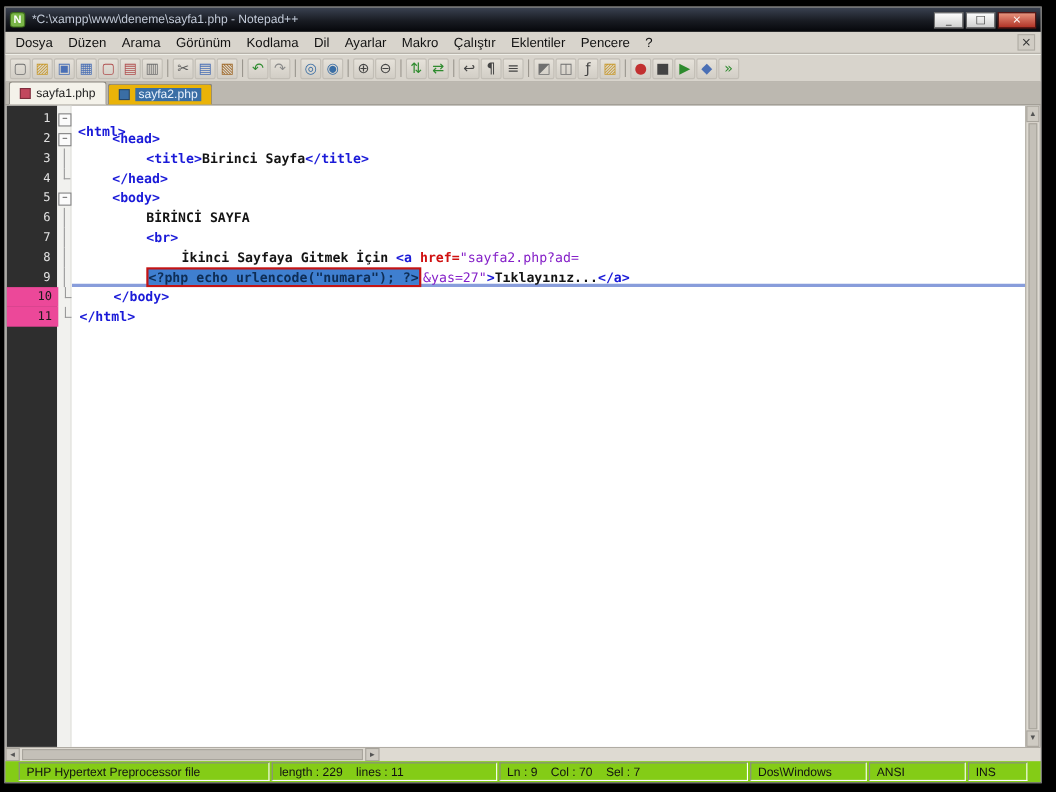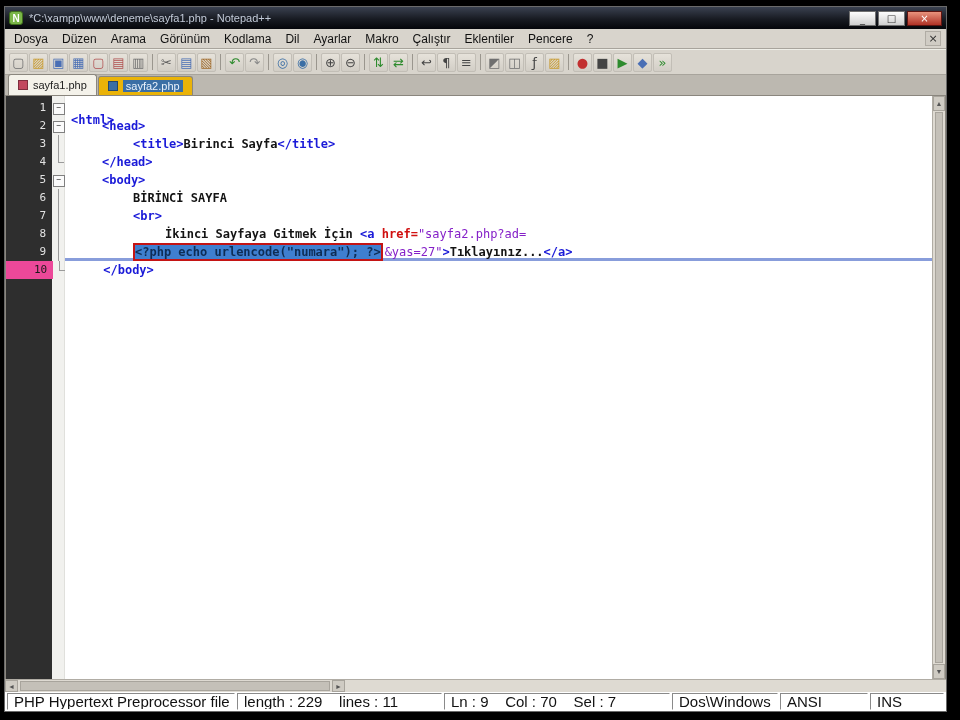--- a/index.html
+++ b/index.html
@@ -92,22 +92,22 @@
   .varrow { flex: 0 0 13px; text-align: center; font-size: 7px; line-height: 13px; color: #555;
             background: #cfcbc3; border: 1px solid #a8a49c; }
   .vthumb { flex: 1; margin: 1px 2px; background: #c4c0b8; border: 1px solid #a8a49c; }
   .hscroll { height: 13px; flex: 0 0 13px; background: #dedad2; border-top: 1px solid #b0aca4;
              display: flex; align-items: stretch; }
   .harrow { flex: 0 0 13px; text-align: center; font-size: 7px; line-height: 12px; color: #555;
             background: #cfcbc3; border: 1px solid #a8a49c; }
   .hthumb { flex: 0 0 310px; margin: 1px 2px; background: #c4c0b8; border: 1px solid #a8a49c; }
 
   
-  .statusbar { height: 19px; flex: 0 0 19px; background: #ffffff; display: flex; gap: 2px;
-               padding: 1px 2px; font-size: 15px; color: #111; align-items: stretch; }
+  .statusbar { height: 19px; flex: 0 0 19px; background: #84cc16; display: flex; gap: 2px;
+               padding: 1px 12px; font-size: 11px; color: #111; align-items: stretch; }
   .sb { border: 1px solid; border-color: #8a8a8a #ffffff #ffffff #8a8a8a; padding: 0 6px;
         display: flex; align-items: center; white-space: pre; overflow: hidden; }
   .sb-doctype { flex: 0 0 228px; }
   .sb-length  { flex: 0 0 205px; }
   .sb-cursor  { flex: 0 0 226px; }
   .sb-eol     { flex: 0 0 106px; }
   .sb-enc     { flex: 0 0 88px; }
   .sb-ins     { flex: 1; }
 </style>
 </head>
@@ -242,20 +242,25 @@
         <div class="code-row cur">
           <div class="ln">9</div>
           <div class="fold-cell line"></div>
           <div class="code-text" style="padding-left: 68px;"><span class="redbox"><span class="tok-sel">&lt;?php echo urlencode("numara"); ?&gt;</span></span><span class="tok-val">&amp;yas=27"</span><span class="tok-tag">&gt;</span><span class="tok-txt">Tıklayınız...</span><span class="tok-tag">&lt;/a&gt;</span></div>
         </div>
         <div class="code-row">
           <div class="ln hl">10</div>
           <div class="fold-cell end"></div>
           <div class="code-text" style="padding-left: 37px;"><span class="tok-tag">&lt;/body&gt;</span></div>
         </div>
+        <div class="code-row">
+          <div class="ln hl">11</div>
+          <div class="fold-cell end"></div>
+          <div class="code-text" style="padding-left: 6px;"><span class="tok-tag">&lt;/html&gt;</span></div>
+        </div>
       </div>
     <div class="vscroll">
       <div class="varrow">▲</div>
       <div class="vthumb"></div>
       <div class="varrow">▼</div>
     </div>
   </div>
 
   <div class="hscroll">
     <div class="harrow">◄</div>

